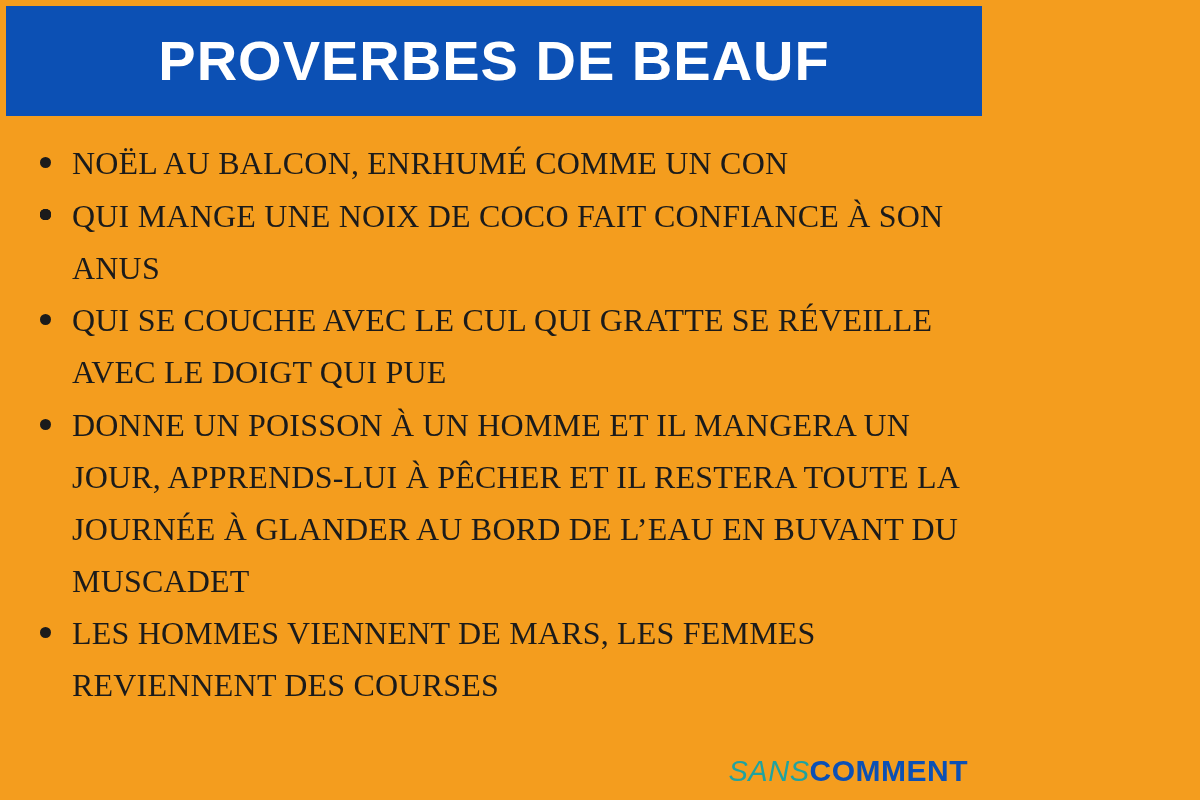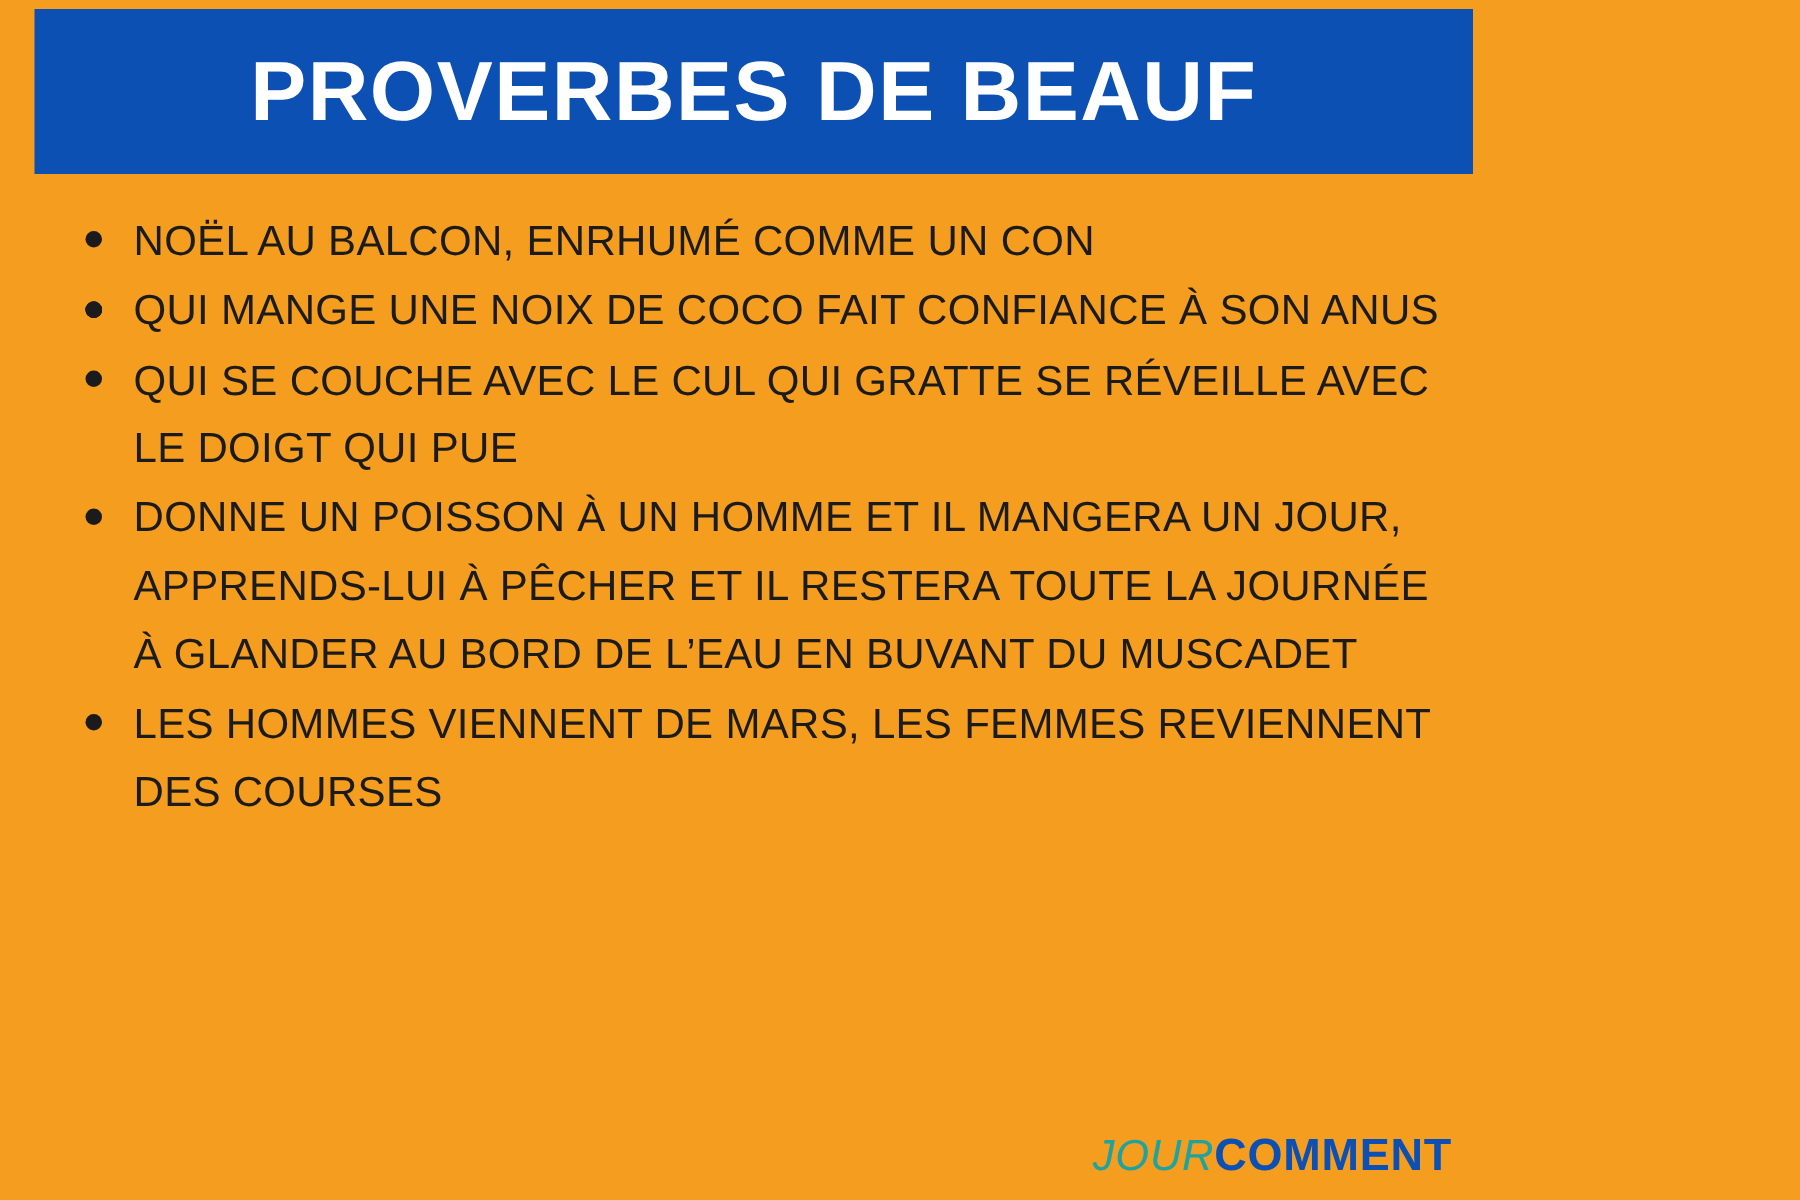--- a/index.html
+++ b/index.html
@@ -15,21 +15,20 @@
   }
   .poster {
     position: relative;
     width: 988px;
     height: 800px;
     background: #f49d1e;
     box-sizing: border-box;
     border: 6px solid #f49d1e;
     display: flex;
     flex-direction: column;
-    padding-left: 17px;
   }
   .header-band {
     background: #0c50b4;
     height: 110px;
     min-height: 110px;
     display: flex;
     align-items: center;
     justify-content: center;
   }
   .poster-title {
@@ -50,22 +49,22 @@
     box-sizing: border-box;
   }
   ul.proverb-list {
     list-style: none;
     margin: 0;
     padding: 0;
   }
   ul.proverb-list li {
     position: relative;
     color: #1b1b1b;
-    font-family: Liberation Sans, sans-serif;
-    font-size: 28px;
+    font-family: Liberation Serif, serif;
+    font-size: 32px;
     line-height: 1.62;
     text-transform: uppercase;
     padding-left: 48px;
     margin-bottom: 1px;
     letter-spacing: 0.2px;
   }
   ul.proverb-list li .bullet {
     position: absolute;
     left: 16px;
     top: 0.58em;
@@ -135,17 +134,17 @@
         <span>DONNE UN POISSON À UN HOMME ET IL MANGERA UN JOUR, APPRENDS-LUI À PÊCHER ET IL RESTERA TOUTE LA JOURNÉE À GLANDER AU BORD DE L’EAU EN BUVANT DU MUSCADET</span>
       </li>
       <li>
         <span class="bullet"></span>
         <span>LES HOMMES VIENNENT DE MARS, LES FEMMES REVIENNENT DES COURSES</span>
       </li>
     </ul>
   </div>
 
   <div class="footer">
-    <span class="tout">JOUR</span>
+    <span class="tout">SANS</span>
       <span class="comment">COMMENT</span>
   </div>
 
 </div>
 
 </body></html>

